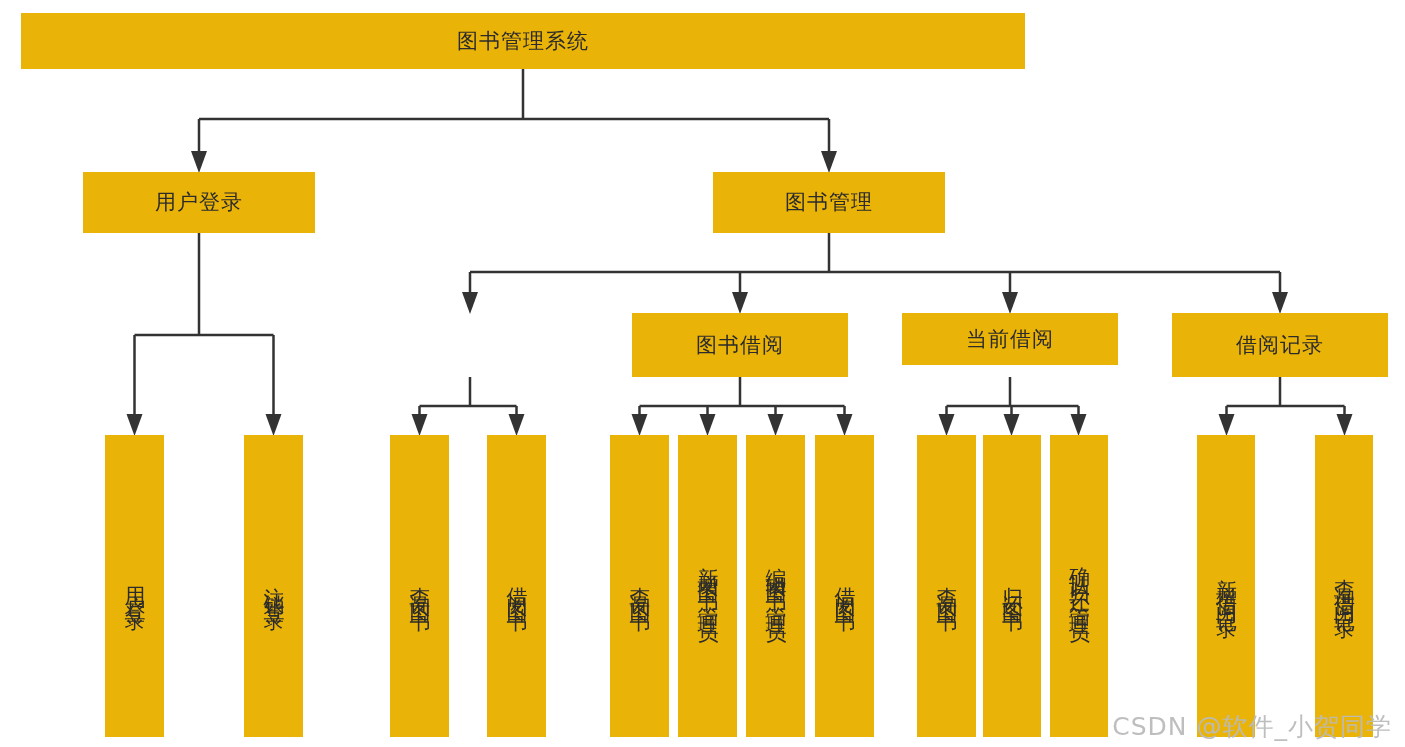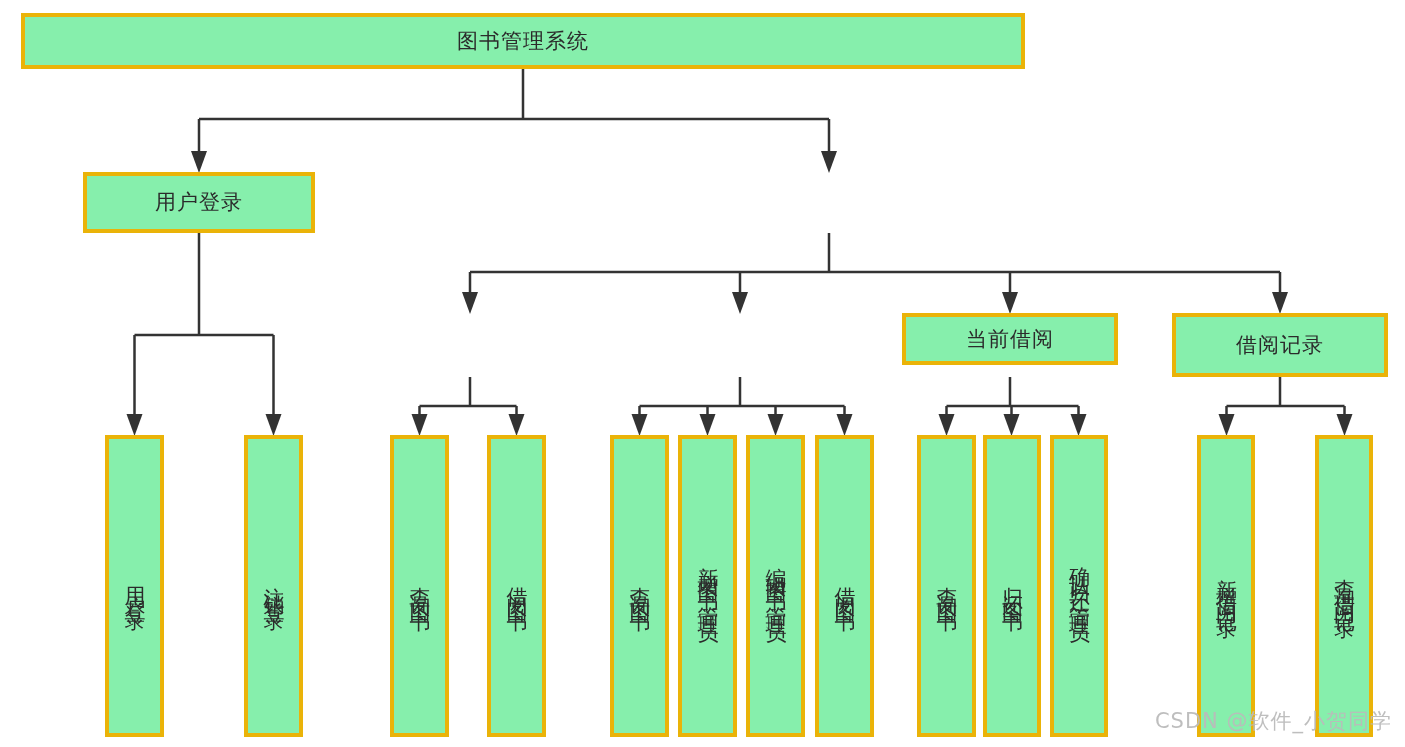--- a/index.html
+++ b/index.html
@@ -22,22 +22,22 @@
     stroke-width: 2.5;
     fill: none;
   }
   svg.connectors polygon {
     fill: #333333;
     stroke: none;
   }
   .hnode, .vnode {
     position: absolute;
     box-sizing: border-box;
-    background: #86efac;
-    border: 4px solid #eab308;
+    background: #eab308;
+    border: 2px solid #eab308;
     color: #2b2b2b;
     display: flex;
     align-items: center;
     justify-content: center;
     z-index: 2;
   }
   .hnode {
     font-size: 21px;
     letter-spacing: 1px;
     line-height: 1;
@@ -45,22 +45,22 @@
   .vnode {
     writing-mode: vertical-lr;
     text-orientation: mixed;
     font-size: 21px;
     letter-spacing: 8px;
     line-height: 1;
   }
   .watermark {
     position: absolute;
     right: 13px;
-    bottom: 12px;
-    font-size: 21px;
+    bottom: 4px;
+    font-size: 25px;
     color: rgba(187, 187, 187, 0.95);
     letter-spacing: 1px;
     z-index: 10;
     white-space: nowrap;
   }
 </style>
 </head>
 <body>
 
 <div class="stage">
@@ -104,21 +104,23 @@
     <g>
       <path d="M1280 377 V406 M1226.5 406 H1344.5 M1226.5 406 V416 M1344.5 406 V416"></path>
       <polygon points="1218.5,414 1234.5,414 1226.5,436"></polygon>
       <polygon points="1336.5,414 1352.5,414 1344.5,436"></polygon>
     </g>
   </svg>
 
   <div class="hnode" style="left:21px; top:13px; width:1004px; height:56px;">图书管理系统</div>
 
   <div class="hnode" style="left:83px; top:172px; width:232px; height:61px;">用户登录</div>
+  <div class="hnode" style="left:713px; top:172px; width:232px; height:61px;">图书管理</div>
 
+  <div class="hnode" style="left:632px; top:313px; width:216px; height:64px;">图书借阅</div>
   <div class="hnode" style="left:902px; top:313px; width:216px; height:52px;">当前借阅</div>
   <div class="hnode" style="left:1172px; top:313px; width:216px; height:64px;">借阅记录</div>
 
   <div class="vnode" style="left:105px; top:435px; width:59px; height:302px;">用户登录</div>
   <div class="vnode" style="left:244px; top:435px; width:59px; height:302px;">注销登录</div>
 
   <div class="vnode" style="left:390px; top:435px; width:59px; height:302px;">查询图书</div>
   <div class="vnode" style="left:487px; top:435px; width:59px; height:302px;">借阅图书</div>
 
   <div class="vnode" style="left:610px; top:435px; width:59px; height:302px;">查询图书</div>

